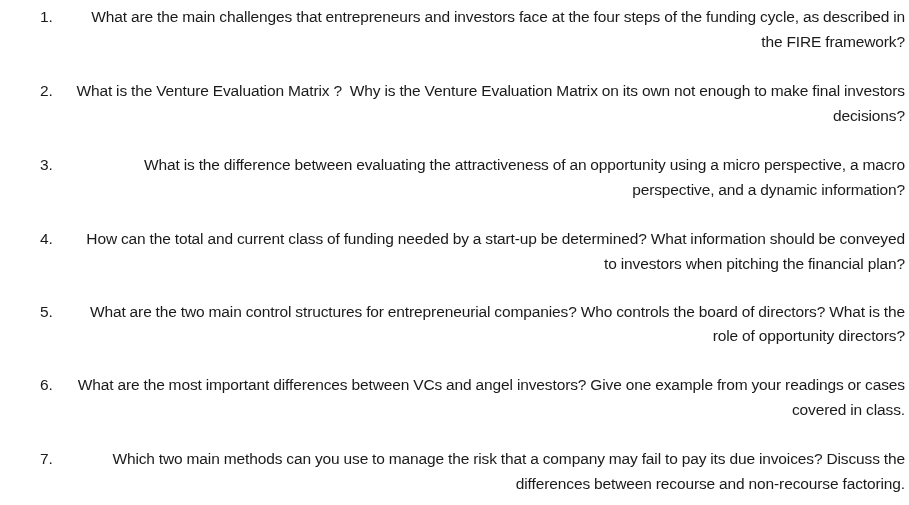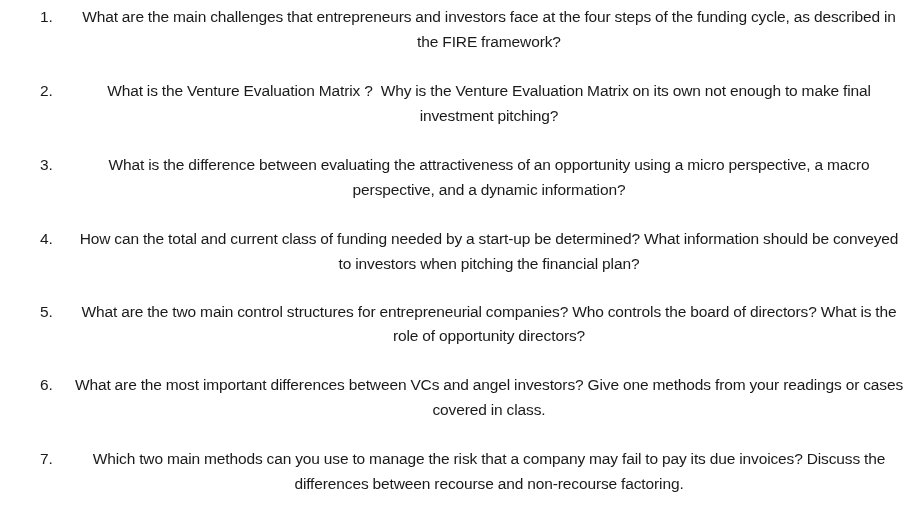--- a/index.html
+++ b/index.html
@@ -56,21 +56,21 @@
   }
 
   .q-text {
     display: block;
     font-size: 15.5px;
     line-height: 25px;
     font-weight: 400;
     color: #1a1a1a;
     letter-spacing: -0.12px;
     word-spacing: -0.2px;
-    text-align: center;
+    text-align: right;
     white-space: pre-wrap;
   }
 
   
   .question-item.tight .q-text,
   .question-item.tight .q-marker {
     line-height: 24px;
   }
 </style>
 </head>
@@ -80,41 +80,41 @@
 
   <ol class="question-list">
 
     <li class="question-item">
       <span class="q-marker">1.</span>
       <span class="q-text">What are the main challenges that entrepreneurs and investors face at the four steps of the funding cycle, as described in the FIRE framework?</span>
     </li>
 
     <li class="question-item">
       <span class="q-marker">2.</span>
-      <span class="q-text">What is the Venture Evaluation Matrix ?  Why is the Venture Evaluation Matrix on its own not enough to make final investment pitching?</span>
+      <span class="q-text">What is the Venture Evaluation Matrix ?  Why is the Venture Evaluation Matrix on its own not enough to make final investors decisions?</span>
     </li>
 
     <li class="question-item">
       <span class="q-marker">3.</span>
       <span class="q-text">What is the difference between evaluating the attractiveness of an opportunity using a micro perspective, a macro perspective, and a dynamic information?</span>
     </li>
 
     <li class="question-item">
       <span class="q-marker">4.</span>
       <span class="q-text">How can the total and current class of funding needed by a start-up be determined? What information should be conveyed to investors when pitching the financial plan?</span>
     </li>
 
     <li class="question-item tight">
       <span class="q-marker">5.</span>
       <span class="q-text">What are the two main control structures for entrepreneurial companies? Who controls the board of directors? What is the role of opportunity directors?</span>
     </li>
 
     <li class="question-item">
       <span class="q-marker">6.</span>
-      <span class="q-text">What are the most important differences between VCs and angel investors? Give one methods from your readings or cases covered in class.</span>
+      <span class="q-text">What are the most important differences between VCs and angel investors? Give one example from your readings or cases covered in class.</span>
     </li>
 
     <li class="question-item">
       <span class="q-marker">7.</span>
       <span class="q-text">Which two main methods can you use to manage the risk that a company may fail to pay its due invoices? Discuss the differences between recourse and non-recourse factoring.</span>
     </li>
 
   </ol>
 
 </div>

